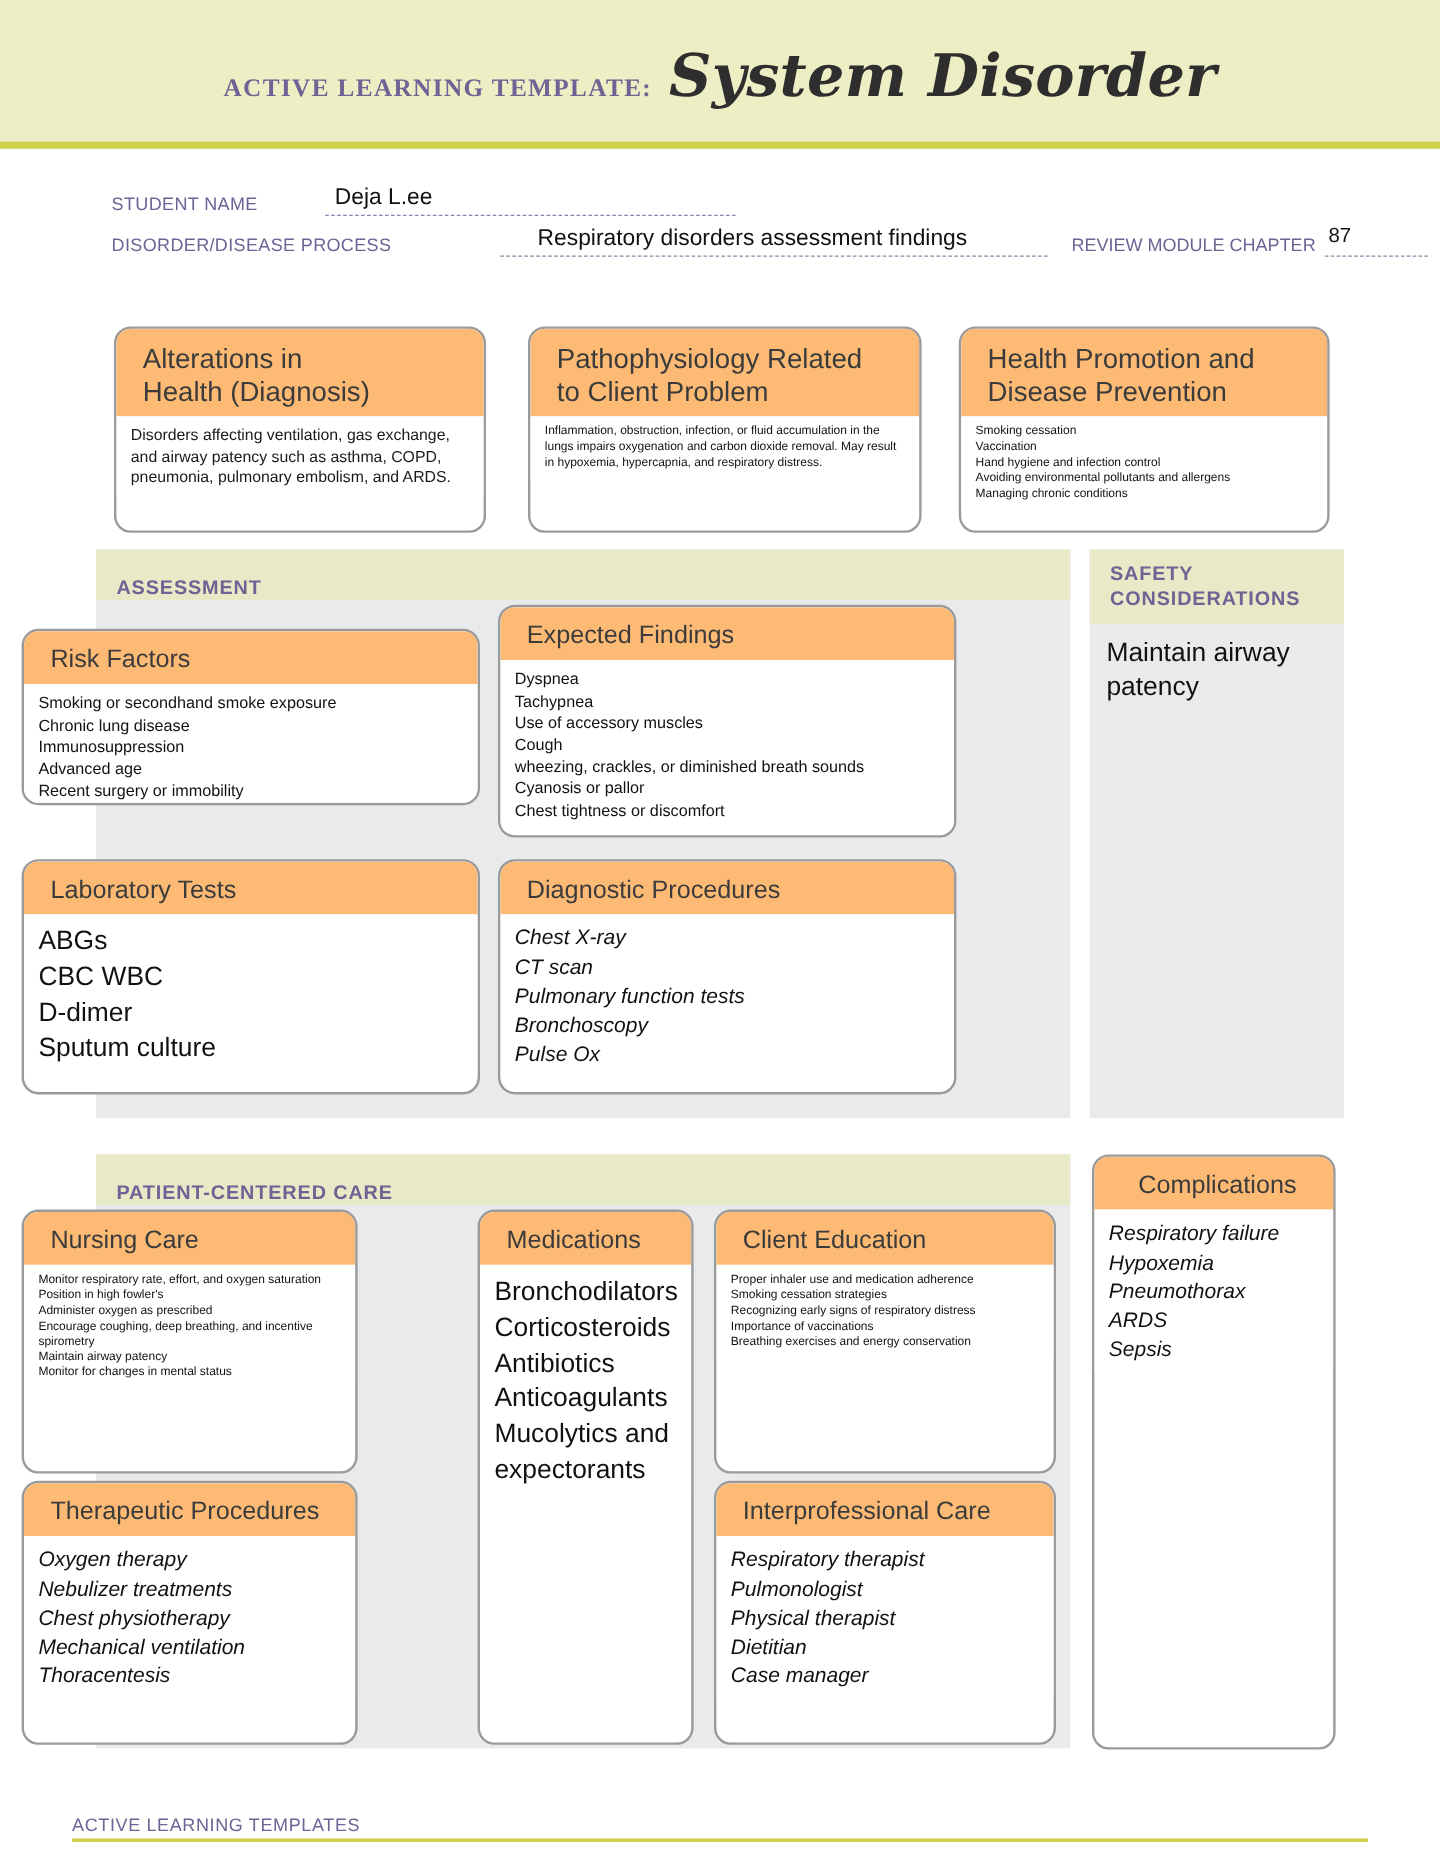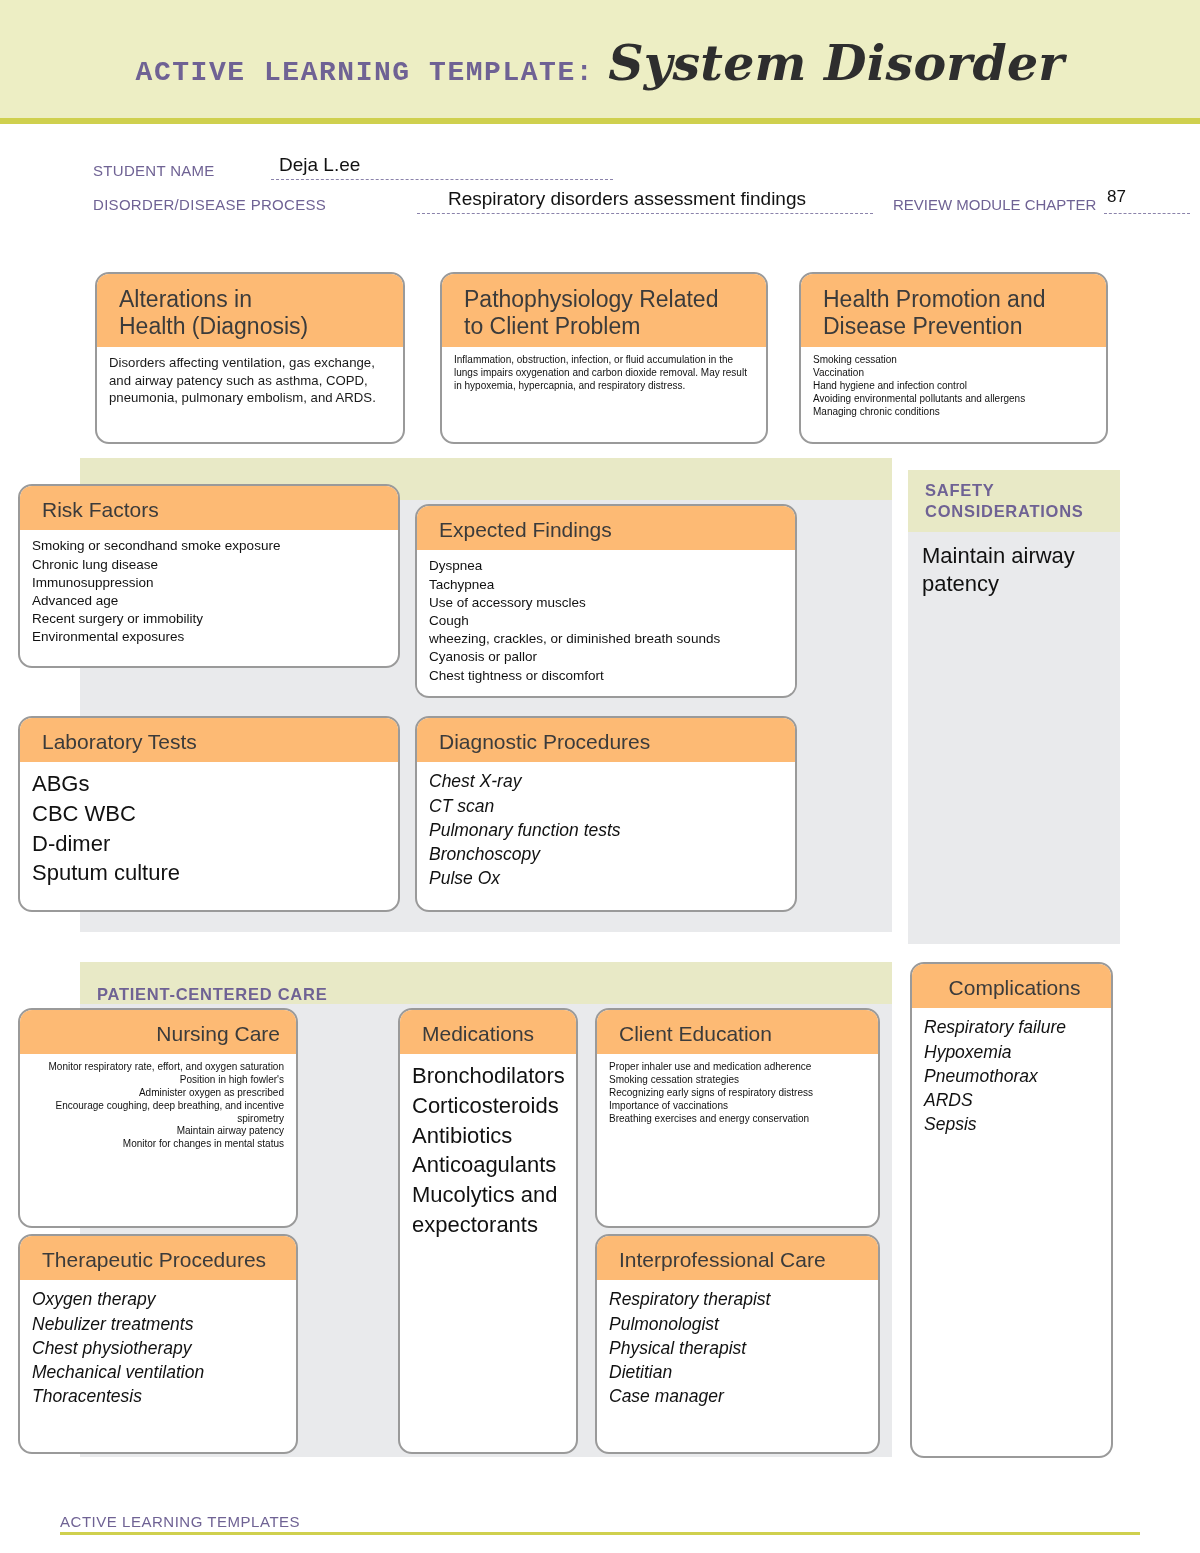--- a/index.html
+++ b/index.html
@@ -14,22 +14,22 @@
   }
 
   
   .masthead{
     position:absolute; left:0; top:0; width:1200px; height:118px;
     background:#edeec4;
     display:flex; align-items:center; justify-content:center;
   }
   .masthead-inner{ display:flex; align-items:baseline; gap:14px; transform:translateY(4px); }
   .alt-label{
-    font-size:28px; letter-spacing:.055em; color:#6f6294; font-weight:bold;
-    font-family:Liberation Mono, monospace;
+    font-size:21px; letter-spacing:.055em; color:#6f6294; font-weight:bold;
+    font-family:Liberation Serif, serif;
   }
   .alt-title{
     font-family:"DejaVu Serif", serif; font-style:italic; font-weight:bold;
     font-size:49px; color:#2e2e2e; letter-spacing:.005em;
   }
   .masthead-rule{
     position:absolute; left:0; top:118px; width:1200px; height:6px; background:#cfd04e;
   }
 
   
@@ -90,46 +90,45 @@
     position:absolute; left:80px; top:458px; width:812px; height:474px;
     background:#e9eaec;
   }
   .panel-head{
     background:#e8e9c6; height:42px;
     display:flex; align-items:flex-end; padding-left:17px;
   }
   .panel-head-text{
     font-size:16.5px; font-weight:bold; letter-spacing:.045em; color:#6f6294;
   }
-  #card-risk{ position:absolute; left:18px; top:484px; width:382px; height:184px; }
+  #card-risk{ position:absolute; left:18px; top:524px; width:382px; height:147px; }
   #card-expected{ position:absolute; left:415px; top:504px; width:382px; height:194px; }
   #card-lab{ position:absolute; left:18px; top:716px; width:382px; height:196px; }
   #card-diag{ position:absolute; left:415px; top:716px; width:382px; height:196px; }
 
   
   .safety-panel{
     position:absolute; left:908px; top:458px; width:212px; height:474px;
     background:#e9eaec;
-    margin-top:12px;
   }
   .safety-head{
     background:#e8e9c6; padding:10px 0 10px 17px;
   }
   .safety-head-text{
     font-size:16.5px; font-weight:bold; letter-spacing:.045em; color:#6f6294; line-height:1.28;
   }
   .safety-body{ padding:10px 14px 0 14px; }
   .safety-body p{ margin:0; font-size:22px; line-height:1.28; color:#111; }
 
   
   .pcc-panel{
     position:absolute; left:80px; top:962px; width:812px; height:495px;
     background:#e9eaec;
   }
-  #card-nursing{ position:absolute; left:18px; top:1008px; width:280px; height:220px;text-align:right; }
+  #card-nursing{ position:absolute; left:18px; top:1008px; width:280px; height:220px; }
   #card-meds{ position:absolute; left:398px; top:1008px; width:180px; height:446px; }
   #card-education{ position:absolute; left:595px; top:1008px; width:285px; height:220px; }
   #card-therapeutic{ position:absolute; left:18px; top:1234px; width:280px; height:220px; }
   #card-interprof{ position:absolute; left:595px; top:1234px; width:285px; height:220px; }
 
   
   #card-complications{
     position:absolute; left:910px; top:962px; width:203px; height:496px;
   }
 

